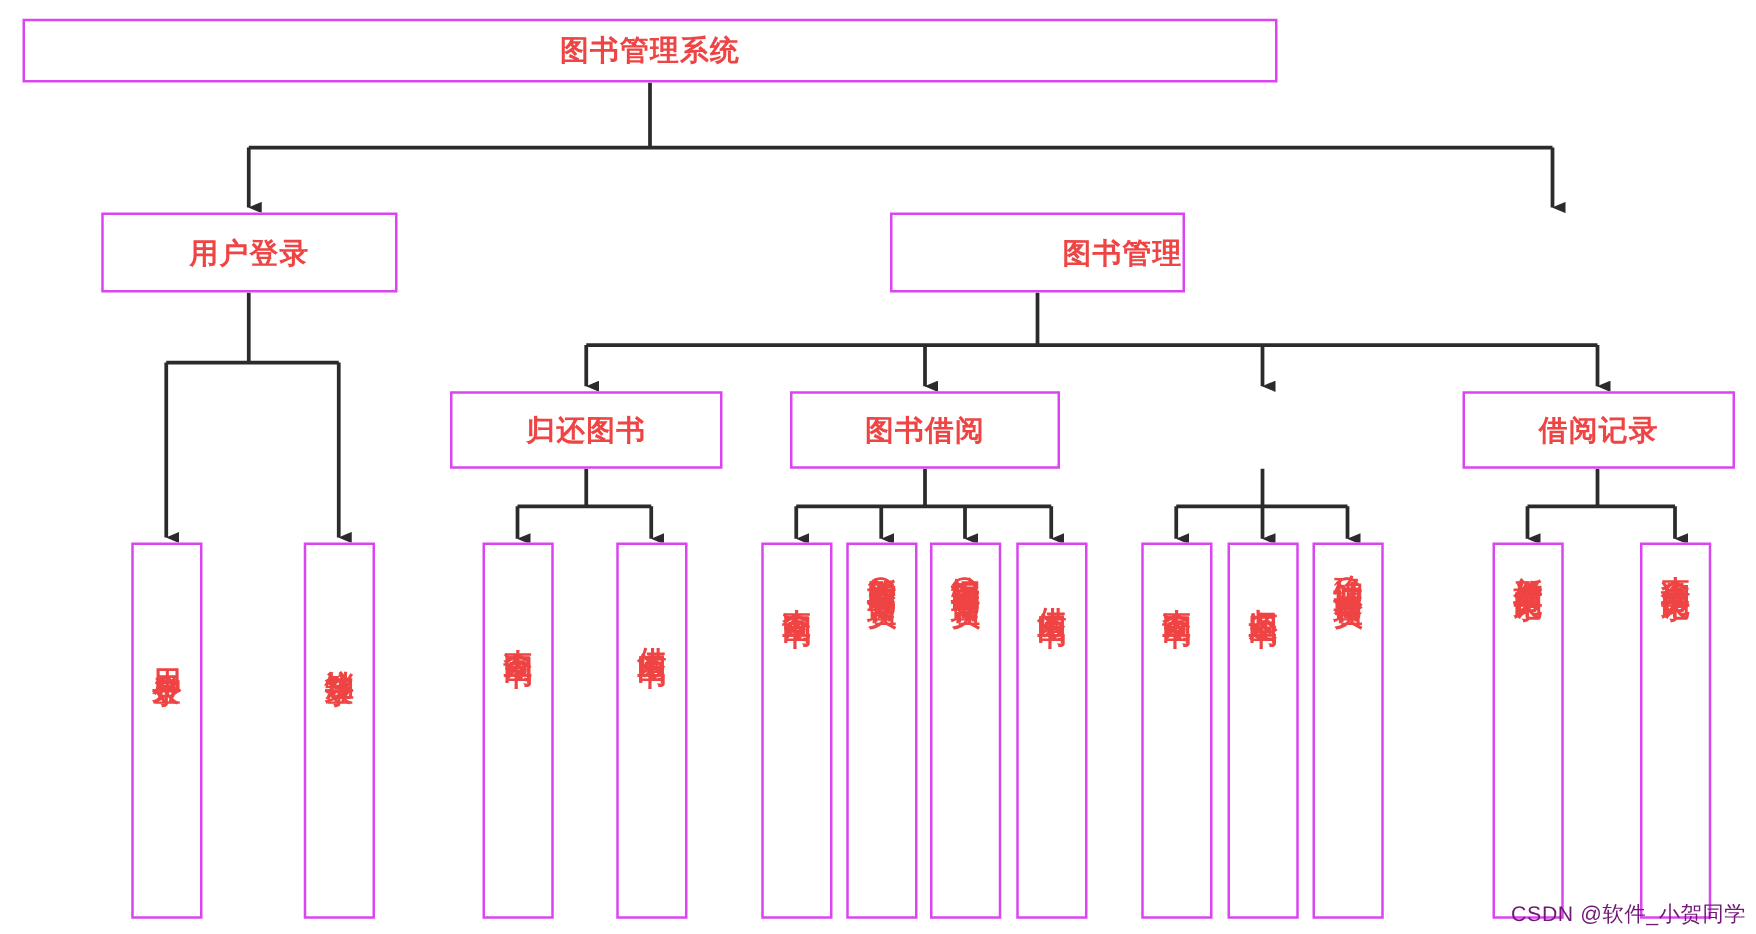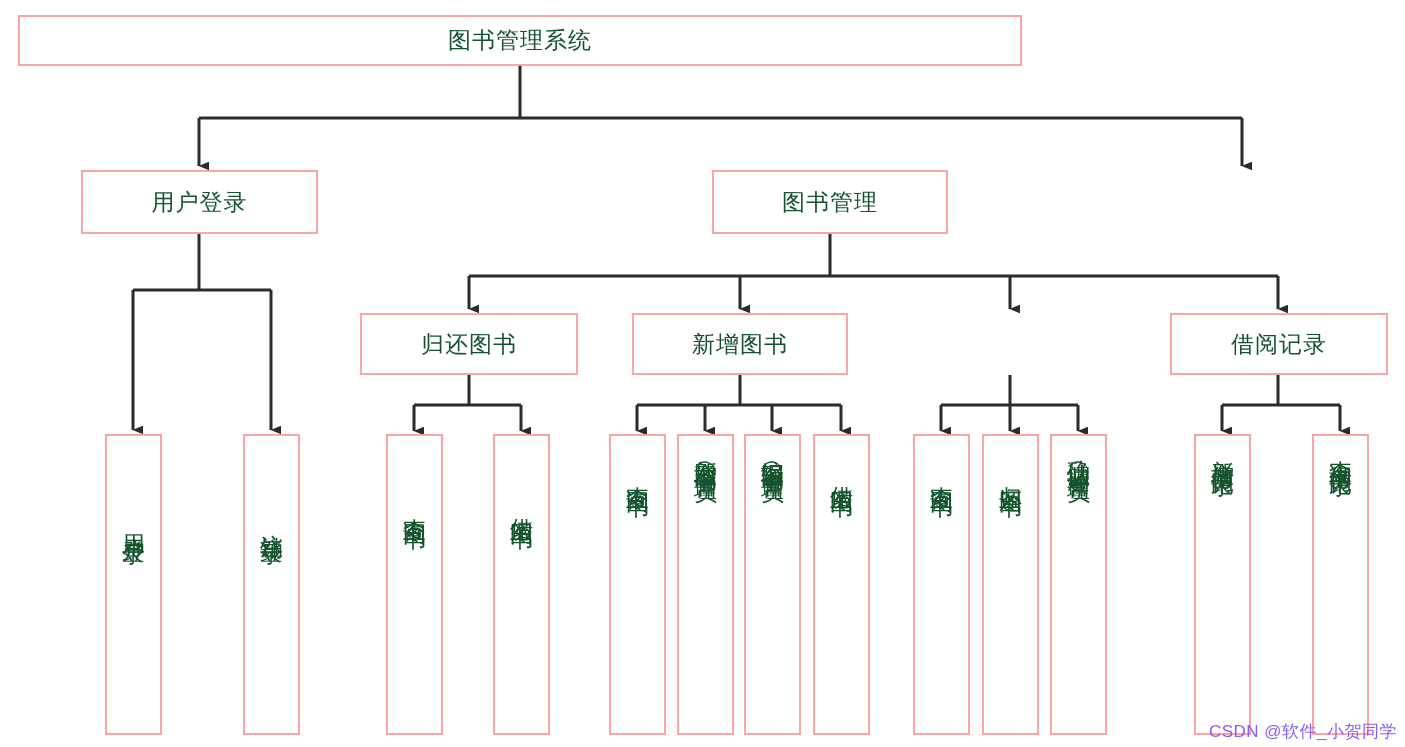--- a/index.html
+++ b/index.html
@@ -20,27 +20,28 @@
   #edges {
     position: absolute;
     left: 0;
     top: 0;
     width: 1405px;
     height: 747px;
   }
   .node {
     position: absolute;
     box-sizing: border-box;
-    border: 2px solid #fca5a5;
+    border: 2px solid #d946ef;
     background: #ffffff;
-    color: #14532d;
+    color: #ef4444;
     display: flex;
     align-items: center;
     justify-content: center;
     z-index: 2;
+    font-weight: bold;
   }
   .node.h {
     font-size: 23px;
     letter-spacing: 1px;
     line-height: 1;
   }
   .node.v {
     align-items: flex-start;
     justify-content: center;
     padding-top: 2px;
@@ -64,21 +65,21 @@
     margin-top: 4px;
   }
   .node.v.pad-top4 .vtext {
     margin-top: 30px;
   }
   #watermark {
     position: absolute;
     right: 8px;
     bottom: 4px;
     font-size: 17px;
-    color: #8b5cf6;
+    color: #701a75;
     z-index: 5;
     white-space: nowrap;
     letter-spacing: 0.5px;
   }
 </style>
 </head>
 <body>
 
 <div id="canvas">
 
@@ -132,29 +133,29 @@
     </g>
   </svg>
 
   <div class="node h" style="left:18px; top:15px; width:1004px; height:51px;">
     <span>图书管理系统</span>
   </div>
 
   <div class="node h" style="left:81px; top:170px; width:237px; height:64px;">
     <span>用户登录</span>
   </div>
-  <div class="node h" style="left:712px; top:170px; width:236px; height:64px;">
+  <div class="node h" style="left:712px; top:170px; width:236px; height:64px;justify-content:flex-end;">
     <span>图书管理</span>
   </div>
 
   <div class="node h" style="left:360px; top:313px; width:218px; height:62px;">
     <span>归还图书</span>
   </div>
   <div class="node h" style="left:632px; top:313px; width:216px; height:62px;">
-    <span>新增图书</span>
+    <span>图书借阅</span>
   </div>
   <div class="node h" style="left:1170px; top:313px; width:218px; height:62px;">
     <span>借阅记录</span>
   </div>
 
   <div class="node v pad-top" style="left:105px; top:434px; width:57px; height:301px;">
     <span class="vtext">用户登录</span>
   </div>
   <div class="node v pad-top" style="left:243px; top:434px; width:57px; height:301px;">
     <span class="vtext">注销登录</span>

